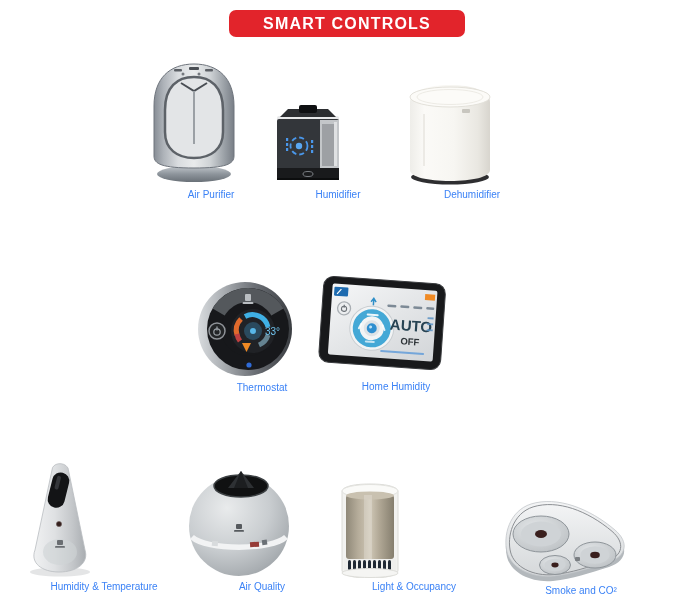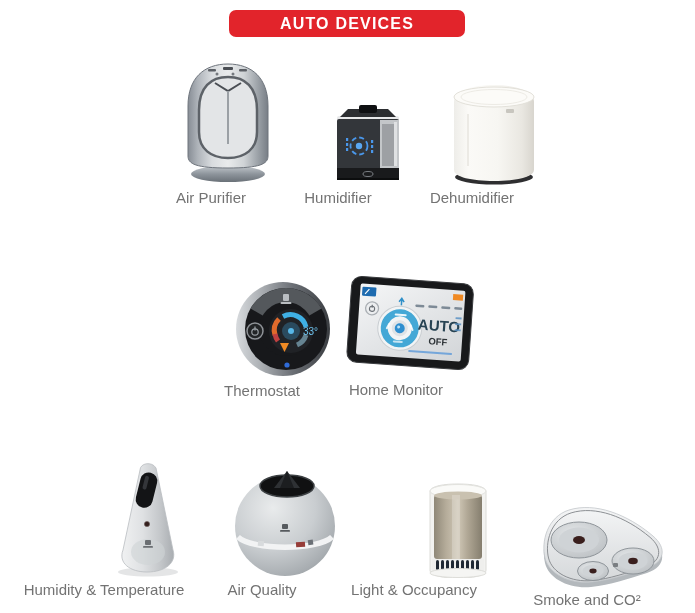--- a/index.html
+++ b/index.html
@@ -10,46 +10,46 @@
   .banner{
     position:absolute;left:229px;width:236px;height:27px;
     background:#e2242b;border-radius:7px;color:#ffffff;
     display:flex;align-items:center;justify-content:center;
     font-weight:700;font-size:16px;letter-spacing:1.2px;white-space:nowrap;
   }
   .banner-1{top:10px}
   .banner-2{top:231px}
   .banner-3{top:426px}
   .item{position:absolute;display:flex;flex-direction:column;align-items:center;}
-  .art{display:flex;align-items:flex-end;justify-content:flex-end;width:100%;}
+  .art{display:flex;align-items:flex-end;justify-content:flex-start;width:100%;}
   .art-row1{height:127px}
   .art-row2{height:108px}
   .art-row3{height:122px}
-  .caption{font-size:15px;color:#737373;margin-top:3px;white-space:nowrap;}
+  .caption{font-size:10px;color:#3b82f6;margin-top:3px;white-space:nowrap;}
   
   .item-air-purifier{left:141px;top:59px;width:140px}
   .item-humidifier{left:268px;top:59px;width:140px}
   .item-dehumidifier{left:402px;top:59px;width:140px}
   
   .item-thermostat{left:187px;top:271px;width:150px}
   .item-home-monitor{left:316px;top:270px;width:160px}
   
   .item-humidity-temp{left:14px;top:456px;width:180px}
   .item-air-quality{left:182px;top:456px;width:160px}
   .item-light-occupancy{left:334px;top:456px;width:160px}
   .item-smoke-co2{left:487px;top:456px;width:180px}
   svg{display:block}
   svg text{font-family:"Liberation Sans",sans-serif;}
 </style>
 </head>
 <body>
 
 <div class="page">
 
-  <div class="banner banner-1">AUTO DEVICES</div>
+  <div class="banner banner-1">SMART CONTROLS</div>
 
   <figure class="item item-air-purifier" style="margin:0">
     <div class="art art-row1">
       <svg width="106" height="126" viewBox="0 0 106 126">
         <defs>
           <linearGradient id="apBody" x1="0" y1="0" x2="1" y2="0">
             <stop offset="0" stop-color="#878d95"></stop>
               <stop offset="0.12" stop-color="#aeb3b9"></stop>
             <stop offset="0.3" stop-color="#d9dcdf"></stop>
               <stop offset="0.5" stop-color="#e9ebec"></stop>
@@ -198,21 +198,21 @@
           <circle cx="54.8" cy="55.8" r="1.5" fill="#bfe4f6"></circle>
           <text x="95" y="57" font-size="15" font-weight="bold" fill="#274353" text-anchor="middle">AUTO</text>
           <text x="95" y="71" font-size="9.5" font-weight="bold" fill="#2e3438" text-anchor="middle">OFF</text>
           <rect x="111" y="42" width="6" height="1.8" fill="#5b92c4" opacity="0.85"></rect>
           <rect x="111" y="48" width="6" height="1.8" fill="#5b92c4" opacity="0.85"></rect>
           <rect x="111" y="54" width="6" height="1.8" fill="#5b92c4" opacity="0.85"></rect>
           <rect x="66" y="78" width="44" height="2" rx="1" fill="#4a90d9" opacity="0.7"></rect>
         </g>
       </svg>
     </div>
-    <figcaption class="caption">Home Monitor</figcaption>
+    <figcaption class="caption">Home Humidity</figcaption>
   </figure>
 
 
   <figure class="item item-air-quality" style="margin:0">
     <div class="art art-row3">
       <svg width="114" height="114" viewBox="0 0 114 114">
         <defs>
           <radialGradient id="aqSphere" cx="0.38" cy="0.32" r="0.85">
             <stop offset="0" stop-color="#e9ebec"></stop>
               <stop offset="0.5" stop-color="#c9cdd0"></stop>
@@ -286,21 +286,21 @@
         <rect x="39" y="78" width="3" height="10" rx="1.5" fill="#1f2833"></rect>
         <rect x="44" y="78" width="3" height="10" rx="1.5" fill="#1f2833"></rect>
         <rect x="49" y="78" width="3" height="10" rx="1.5" fill="#1f2833"></rect>
         <rect x="54" y="78" width="3" height="10" rx="1.5" fill="#1f2833"></rect>
         <ellipse cx="36" cy="91" rx="28" ry="4.5" fill="#f5f5f3" stroke="#ddddd9" stroke-width="1"></ellipse>
       </svg>
     </div>
     <figcaption class="caption">Light &amp; Occupancy</figcaption>
   </figure>
 
-  <figure class="item item-smoke-co2" style="margin:10px">
+  <figure class="item item-smoke-co2" style="margin:4px">
     <div class="art art-row3">
       <svg width="148" height="88" viewBox="0 0 148 88">
         <defs>
           <linearGradient id="smBody" x1="0" y1="0" x2="0" y2="1">
             <stop offset="0" stop-color="#f4f5f6"></stop>
               <stop offset="1" stop-color="#d5d8da"></stop>
           </linearGradient>
           <radialGradient id="smDome" cx="0.4" cy="0.35" r="0.9">
             <stop offset="0" stop-color="#e4e7e9"></stop>
               <stop offset="0.7" stop-color="#c2c6c9"></stop>

